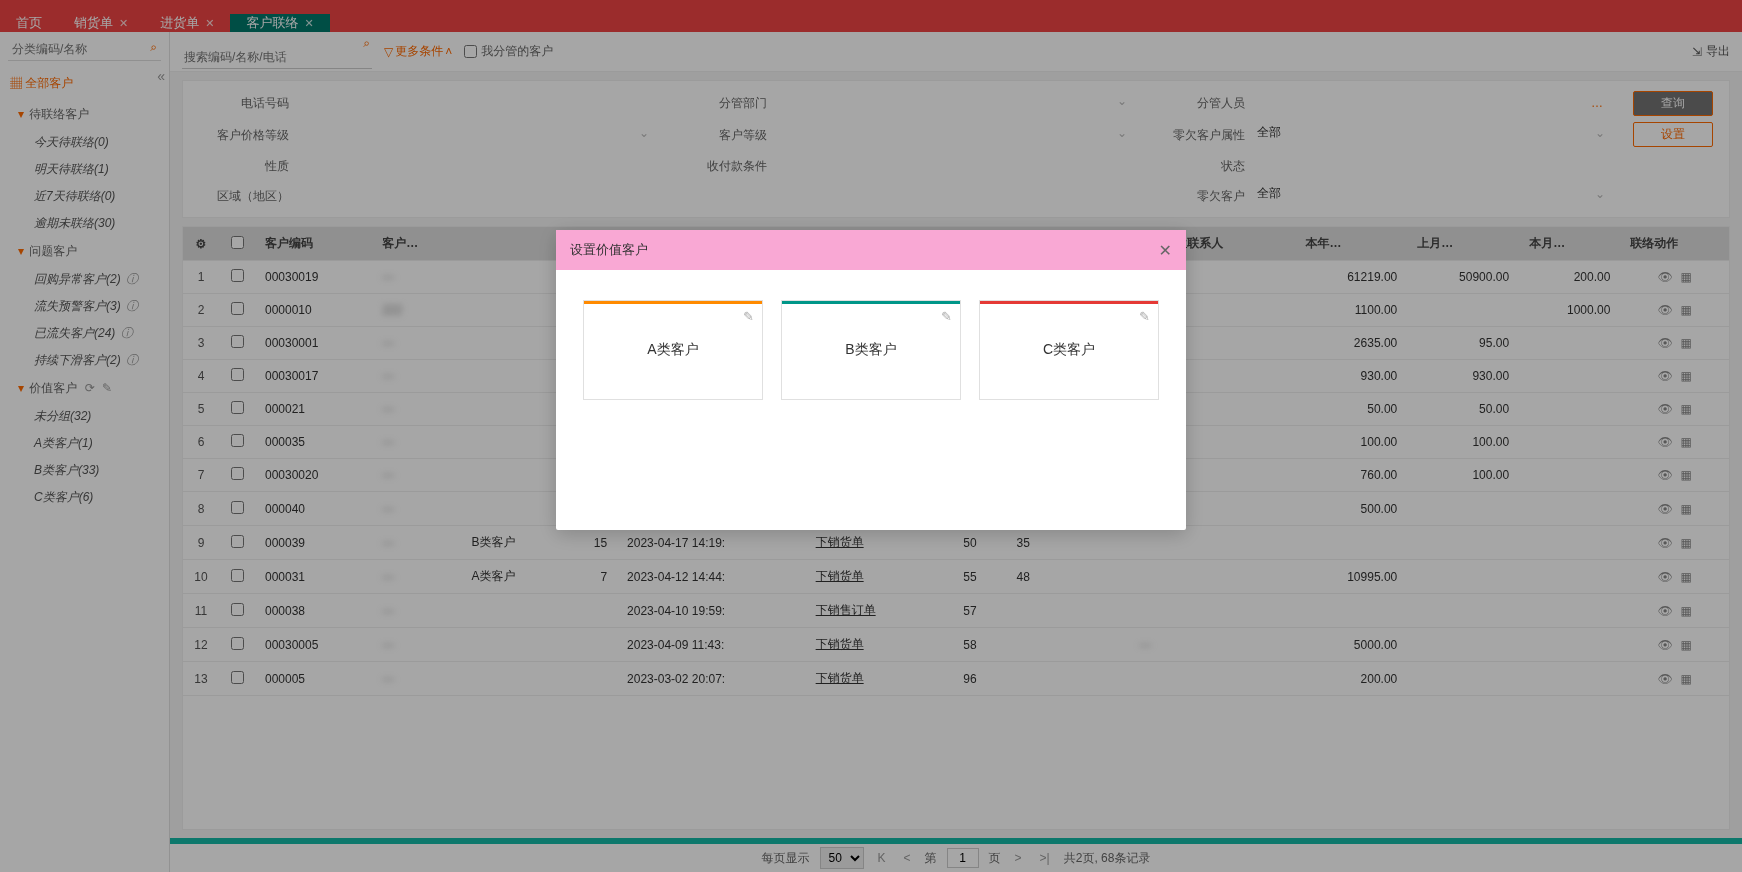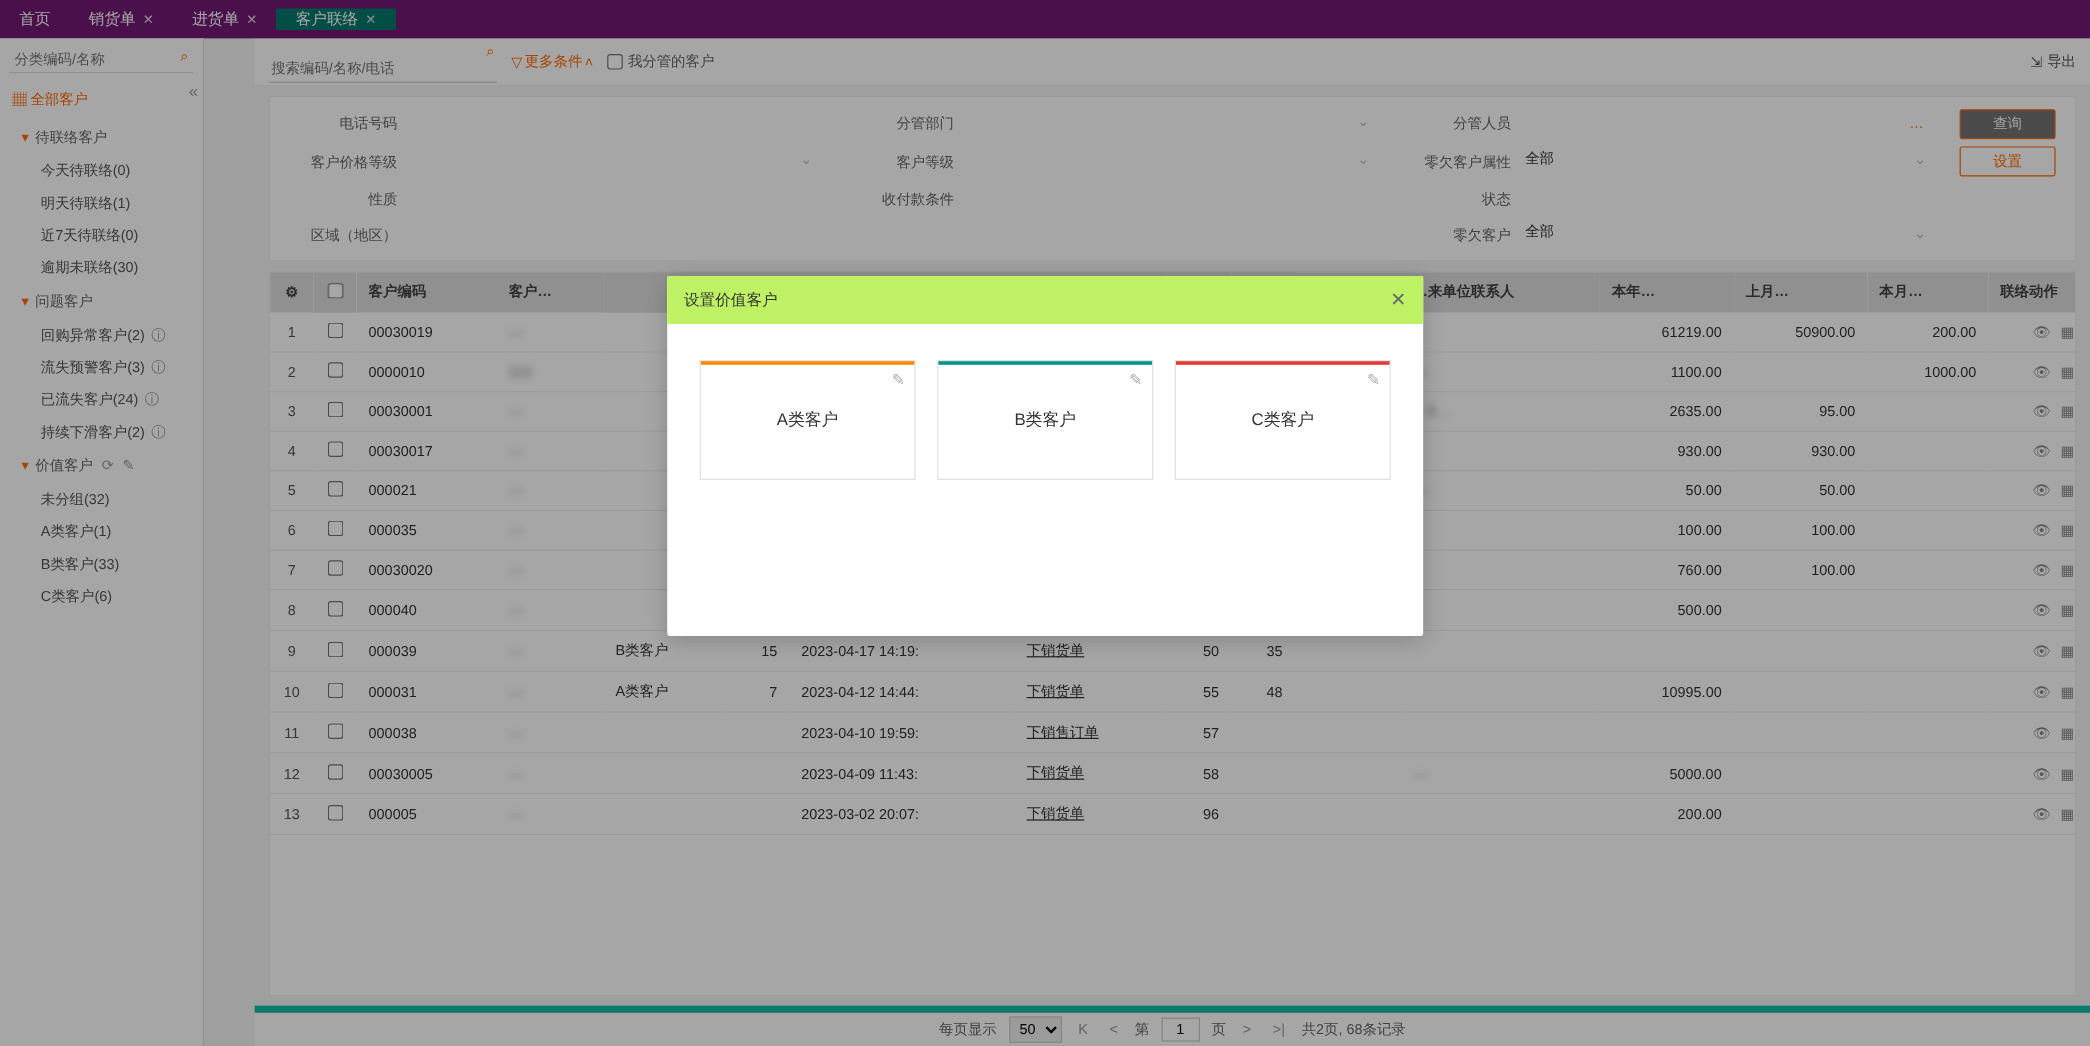--- a/index.html
+++ b/index.html
@@ -1,35 +1,35 @@
 <!DOCTYPE html>
 <html><head>
 <meta charset="utf-8">
 <style>
 * { margin: 0; padding: 0; box-sizing: border-box; }
 body { font-family: "Microsoft YaHei", sans-serif; font-size: 12px; color: #333; background: #f5f5f5; overflow: hidden; }
 
 
-.top-tabs { height: 32px; background: #701a75; display: flex; align-items: center; }
+.top-tabs { height: 32px; background: #ef4444; display: flex; align-items: flex-end; }
 .top-tab { padding: 0 16px; display: flex; align-items: center; color: #fff; cursor: pointer; font-size: 13px; }
 .top-tab.active { background: #00796b; }
 .tab-close { margin-left: 6px; font-size: 11px; opacity: .8; }
 
-.main { display: flex; height: calc(100vh - 32px); gap: 42px; }
+.main { display: flex; height: calc(100vh - 32px); }
 
 
 .sidebar { width: 170px; background: #fff; border-right: 1px solid #e0e0e0; overflow-y: auto; font-size: 12px; position: relative; }
 .side-search { padding: 6px 8px; position: relative; }
 .side-search input { width: 100%; border: none; border-bottom: 1px solid #ddd; padding: 4px 20px 4px 4px; font-size: 12px; outline: none; }
 .side-search-icon { position: absolute; right: 12px; top: 8px; color: #ff6a00; }
 .collapse-btn { position: absolute; right: 4px; top: 36px; color: #999; cursor: pointer; font-size: 14px; }
 .tree-root { color: #ff6a00; padding: 8px 10px; font-weight: 500; }
 .tree-group { padding: 6px 10px 6px 18px; color: #666; cursor: pointer; }
 .tree-group .caret { color: #ff6a00; margin-right: 2px; }
-.tree-leaf { padding: 5px 10px 5px 34px; color: #555; cursor: pointer; white-space: nowrap; }
+.tree-leaf { padding: 5px 10px 5px 34px; color: #555; cursor: pointer; white-space: nowrap; font-style: italic; }
 .tree-leaf .q-icon { color: #999; margin-left: 2px; }
 .tree-refresh { margin-left: 4px; color: #999; }
 
 
 .content { flex: 1; display: flex; flex-direction: column; overflow: hidden; }
 .toolbar { height: 40px; display: flex; align-items: center; padding: 0 12px; gap: 12px; background: #fff; border-bottom: 1px solid #eee; }
 .search-box { position: relative; width: 190px; }
 .search-box input { width: 100%; border: none; border-bottom: 1px solid #ccc; padding: 4px 24px 4px 2px; font-size: 12px; outline: none; margin-top: 12px; }
 .search-btn { position: absolute; right: 2px; top: 2px; color: #ff6a00; cursor: pointer; }
 .more-filter { color: #ff6a00; cursor: pointer; display: flex; align-items: center; gap: 2px; }
@@ -64,21 +64,21 @@
 
 
 .pager { height: 34px; display: flex; align-items: center; justify-content: center; gap: 10px; padding: 0 16px; background: #fff; border-top: 6px solid #14b8a6; color: #666; }
 .pager select, .pager input { border: 1px solid #ccc; padding: 2px 4px; font-size: 12px; }
 .pager input { width: 32px; text-align: center; }
 .pg-btn { color: #999; cursor: pointer; padding: 0 4px; }
 
 
 .overlay { position: fixed; inset: 0; background: rgba(0,0,0,.35); display: flex; align-items: flex-start; justify-content: center; padding-top: 230px; }
 .modal { width: 630px; background: #fff; border-radius: 2px; box-shadow: 0 4px 20px rgba(0,0,0,.2); }
-.modal-head { height: 40px; display: flex; align-items: center; justify-content: space-between; padding: 0 14px; background: #bef264; font-size: 13px; }
+.modal-head { height: 40px; display: flex; align-items: center; justify-content: space-between; padding: 0 14px; background: #f9a8d4; font-size: 13px; }
 .modal-close { cursor: pointer; color: #666; font-size: 16px; }
 .modal-body { padding: 30px 20px 130px 20px; display: flex; gap: 18px; justify-content: center; }
 .cat-card { width: 180px; height: 100px; border: 1px solid #e0e0e0; position: relative; display: flex; align-items: center; justify-content: center; font-size: 14px; color: #333; }
 .cat-card .bar { position: absolute; top: 0; left: 0; right: 0; height: 3px; }
 .cat-card .edit-ic { position: absolute; top: 8px; right: 8px; color: #aaa; cursor: pointer; font-size: 13px; }
 .bar-a { background: #ff8a00; }
 .bar-b { background: #009688; }
 .bar-c { background: #e53935; }
 </style>
 </head>

